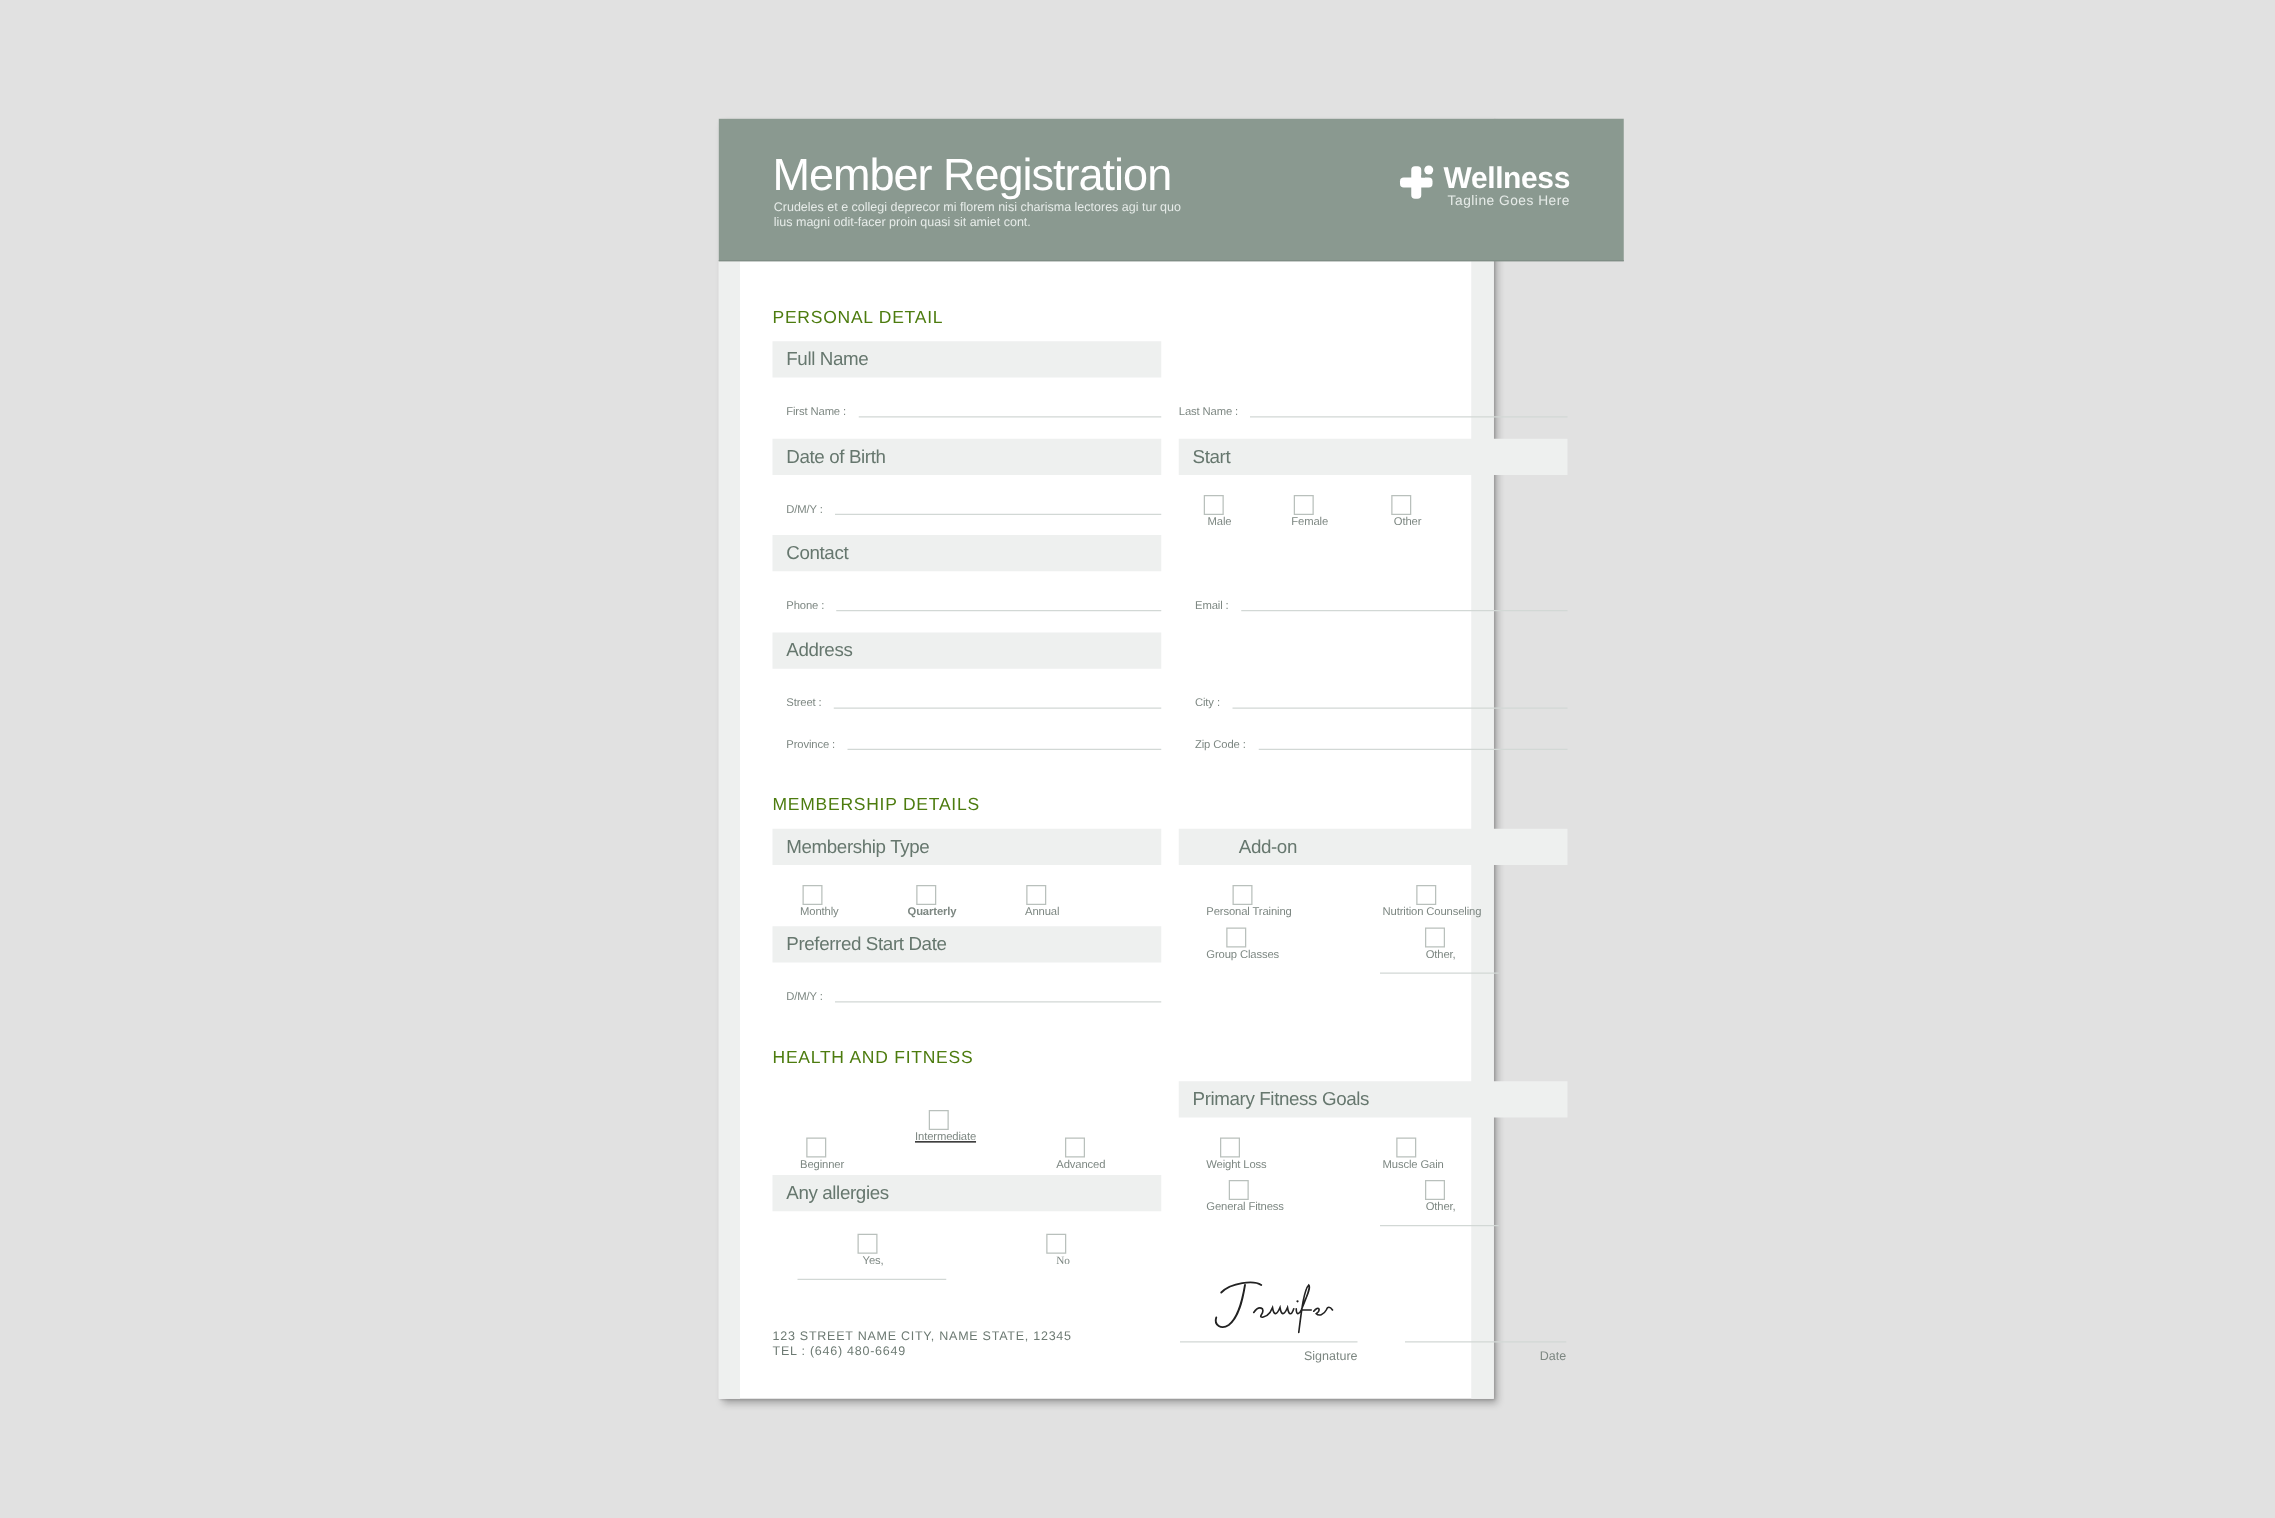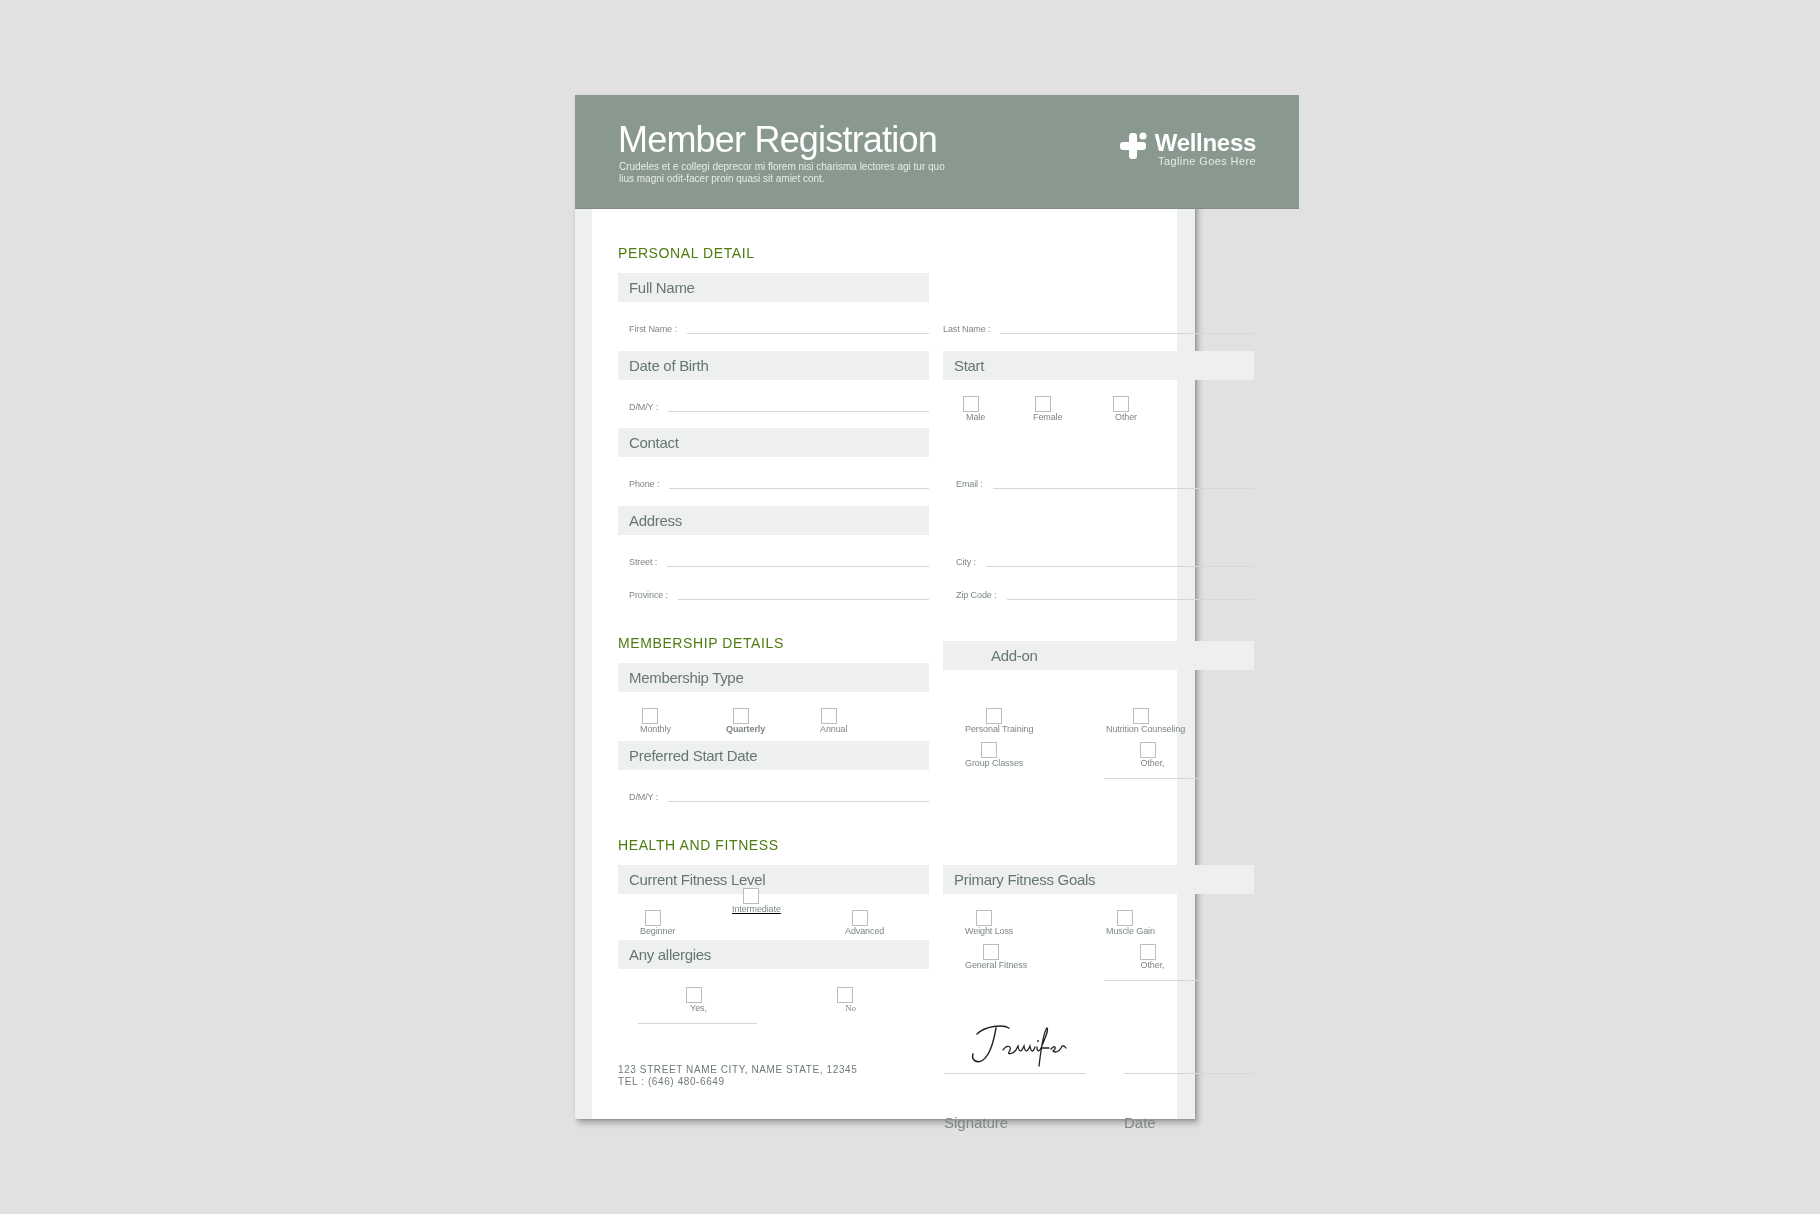--- a/index.html
+++ b/index.html
@@ -82,21 +82,21 @@
       border-bottom: 1px solid #d2d8d5; height: 1px; margin-left: 8px; margin-top: 10px;
     }
     .footer-addr {
       position: absolute; left: 43px; top: 969px;
       color: #6d7a73; font-size: 10px; line-height: 12px; letter-spacing: 0.6px;
     }
     .sig-line {
       position: absolute; top: 978px; height: 1px; background: #d2d8d5;
     }
     .sig-label {
-      position: absolute; top: 1019px; color: #7d8782; font-size: 15px; text-align: left;
+      position: absolute; top: 985px; color: #7d8782; font-size: 10px; text-align: right;
     }
     .sig-script {
       position: absolute; left: 388px; top: 925px; width: 110px; height: 50px;
     }
   </style>
 </head>
 <body>
 
 <div class="page">
   <div class="strip-left"></div>
@@ -176,21 +176,21 @@
     <span class="line"></span>
   </div>
   <div class="field" style="left:381px; top:492px; width:298px;">
     <span class="lbl">Zip Code :</span>
     <span class="line"></span>
   </div>
 
   <div class="section-title" style="top:540px;">MEMBERSHIP DETAILS</div>
 
   <div class="bar col-l" style="top:568px;">Membership Type</div>
-  <div class="bar col-r" style="top:546px;padding-left:48px;">Add-on</div>
+  <div class="bar col-r" style="top:568px;padding-left:48px;">Add-on</div>
 
   <div class="cb" style="left:55px; top:613px;">
     <span class="box"></span>
     <span class="cbl">Monthly</span>
   </div>
   <div class="cb" style="left:141px; top:613px;font-weight:bold;">
     <span class="box"></span>
     <span class="cbl">Quarterly</span>
   </div>
   <div class="cb" style="left:235px; top:613px;">
@@ -217,21 +217,20 @@
   </div>
 
   <div class="bar col-l" style="top:646px;">Preferred Start Date</div>
   <div class="field" style="left:54px; top:694px; width:300px;">
     <span class="lbl">D/M/Y :</span>
     <span class="line"></span>
   </div>
 
   <div class="section-title" style="top:742px;">HEALTH AND FITNESS</div>
 
-  <div class="bar col-l" style="top:770px;">Current Fitness Level</div>
   <div class="bar col-r" style="top:770px;">Primary Fitness Goals</div>
 
   <div class="cb" style="left:55px; top:815px;">
     <span class="box"></span>
     <span class="cbl">Beginner</span>
   </div>
   <div class="cb" style="left:147px; top:793px;text-decoration:underline;">
     <span class="box"></span>
     <span class="cbl">Intermediate</span>
   </div>

